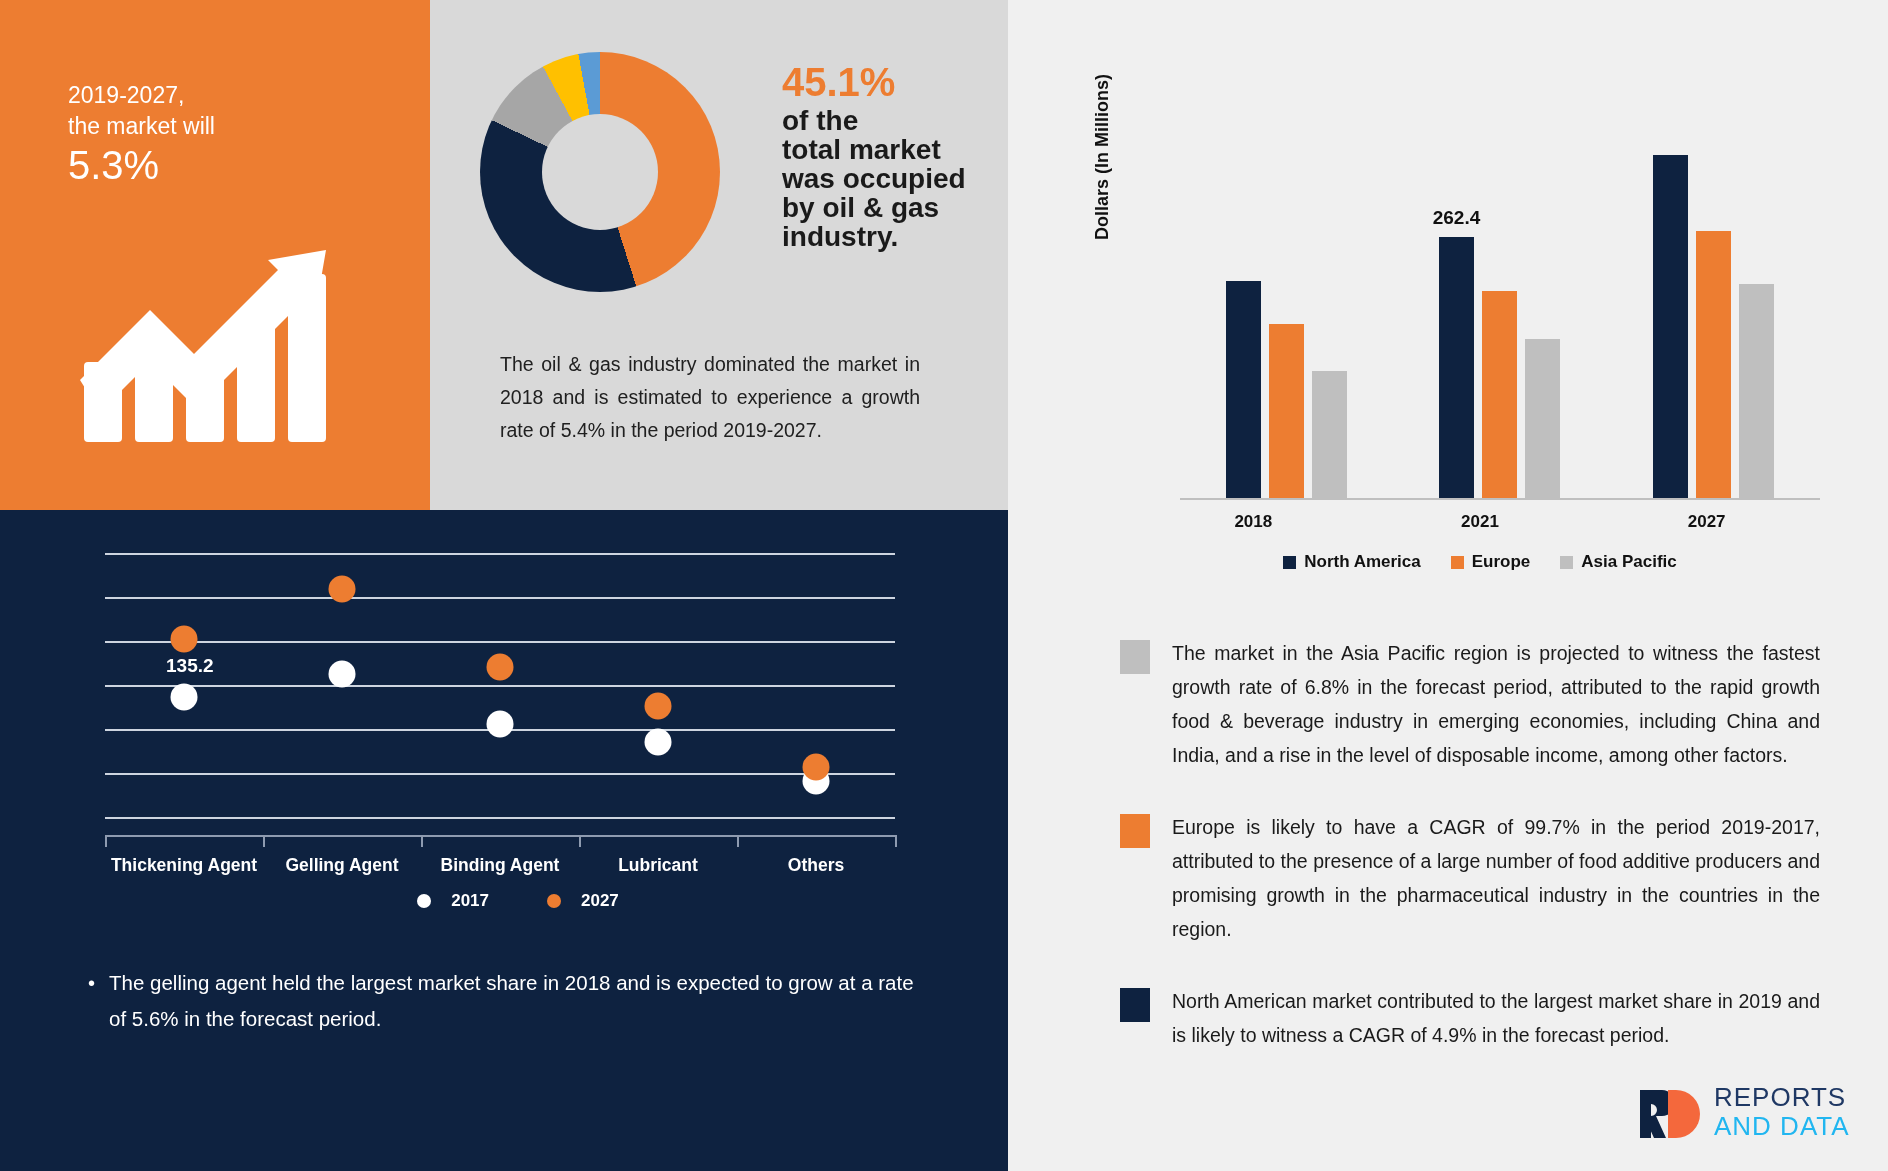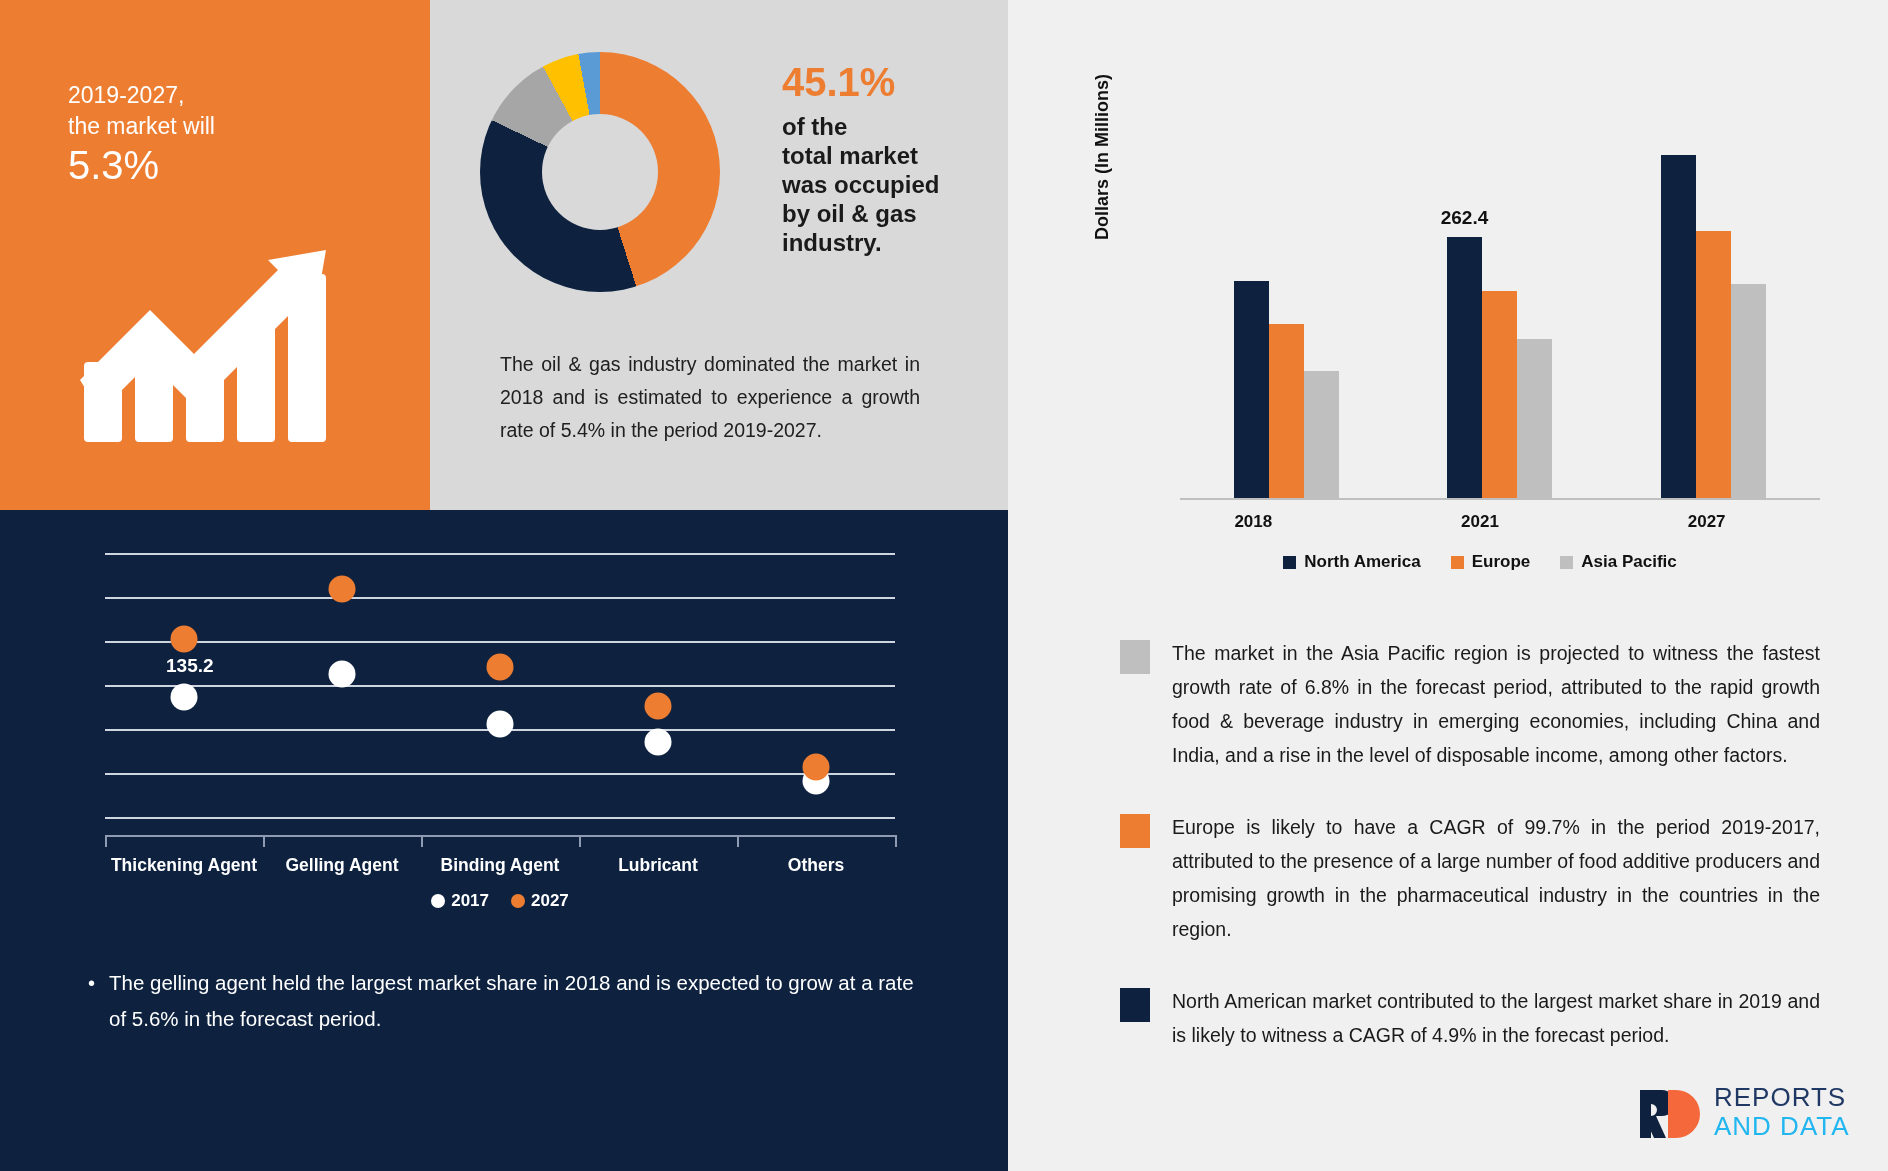--- a/index.html
+++ b/index.html
@@ -28,33 +28,33 @@
   
   .arrow-icon{position:absolute;left:72px;top:212px;width:258px;height:230px;}
 
   
   .donut-wrap{position:absolute;left:480px;top:52px;width:240px;height:240px;}
   .donut{width:240px;height:240px;border-radius:50%;}
   .donut-hole{position:absolute;left:62px;top:62px;width:116px;height:116px;border-radius:50%;background:#D9D9D9;}
 
   .pct-block{position:absolute;left:782px;top:58px;width:210px;}
   .pct-block .num{color:#ED7D31;font-size:40px;font-weight:700;line-height:48px;}
-  .pct-block .desc{color:#1a1a1a;font-size:24px;font-weight:700;line-height:29px;margin-top:6px;}
+  .pct-block .desc{color:#1a1a1a;font-size:28px;font-weight:700;line-height:29px;}
 
   .gray-para{position:absolute;left:500px;top:348px;width:420px;color:#202020;
     font-size:19.5px;line-height:33px;text-align:justify;}
 
   
   .barchart{position:absolute;left:1100px;top:120px;width:720px;height:400px;}
   .ylabel{position:absolute;left:-8px;top:120px;transform:rotate(-90deg);transform-origin:left top;
     white-space:nowrap;font-size:18px;font-weight:700;color:#111;}
   .plot{position:absolute;left:40px;top:0;right:0;height:380px;}
   .axis-line{position:absolute;left:40px;right:0;bottom:0;height:2px;background:#BFBFBF;}
   .groups{position:absolute;left:40px;right:0;bottom:2px;top:0;display:flex;justify-content:space-around;align-items:flex-end;}
-  .group{display:flex;align-items:flex-end;gap:0;position:relative;height:100%;}
+  .group{display:flex;align-items:flex-end;gap:8px;position:relative;height:100%;}
   .bar{width:35px;}
   .bar.na{background:#0E2240;}
   .bar.eu{background:#ED7D31;}
   .bar.ap{background:#BFBFBF;}
   .vallabel{position:absolute;top:-2px;left:50%;transform:translateX(-50%);
     font-size:19px;font-weight:700;color:#111;white-space:nowrap;}
   .xticks{position:absolute;left:40px;right:0;top:392px;display:flex;justify-content:space-around;}
   .xticks span{font-size:17px;font-weight:700;color:#111;}
   .blegend{position:absolute;left:40px;right:0;top:432px;display:flex;justify-content:center;gap:30px;align-items:flex-end;}
   .blegend .it{display:flex;align-items:center;gap:8px;font-size:17px;font-weight:700;color:#111;}
@@ -67,21 +67,21 @@
   .dp-grid .gl{position:absolute;left:0;width:100%;height:1.5px;background:#cdd5e0;}
   .dp-axisline{position:absolute;left:0;top:300px;width:100%;height:2px;background:#8e9bb0;}
   .dp-tick{position:absolute;top:300px;width:2px;height:12px;background:#8e9bb0;}
   .dot{position:absolute;width:27px;height:27px;border-radius:50%;transform:translate(-50%,-50%);}
   .dot.y2017{background:#ffffff;}
   .dot.y2027{background:#ED7D31;}
   .dp-val{position:absolute;color:#fff;font-size:19px;font-weight:700;}
   .dp-cats{position:absolute;left:0;top:320px;width:100%;display:flex;}
   .dp-cats span{flex:1;text-align:center;color:#fff;font-size:17.5px;font-weight:700;}
   .dp-legend{position:absolute;left:0;top:356px;width:100%;display:flex;justify-content:center;gap:22px;align-items:center;}
-  .dp-legend .it{display:flex;align-items:center;gap:6px;color:#fff;font-size:17px;font-weight:700;}
+  .dp-legend .it{display:flex;align-items:center;gap:20px;color:#fff;font-size:17px;font-weight:700;margin-left:36px;}
   .dotsw{width:14px;height:14px;border-radius:50%;display:inline-block;}
   .dotsw.w{background:#fff;}.dotsw.o{background:#ED7D31;}
 
   .navy-bullet{position:absolute;left:88px;top:965px;width:830px;color:#fff;
     font-size:20.5px;line-height:36px;display:flex;gap:14px;}
   .navy-bullet .bdot{flex:0 0 auto;font-size:20px;line-height:36px;}
 
   
   .rblocks{position:absolute;left:1120px;top:636px;width:700px;}
   .rb{display:flex;gap:22px;margin-bottom:38px;}

